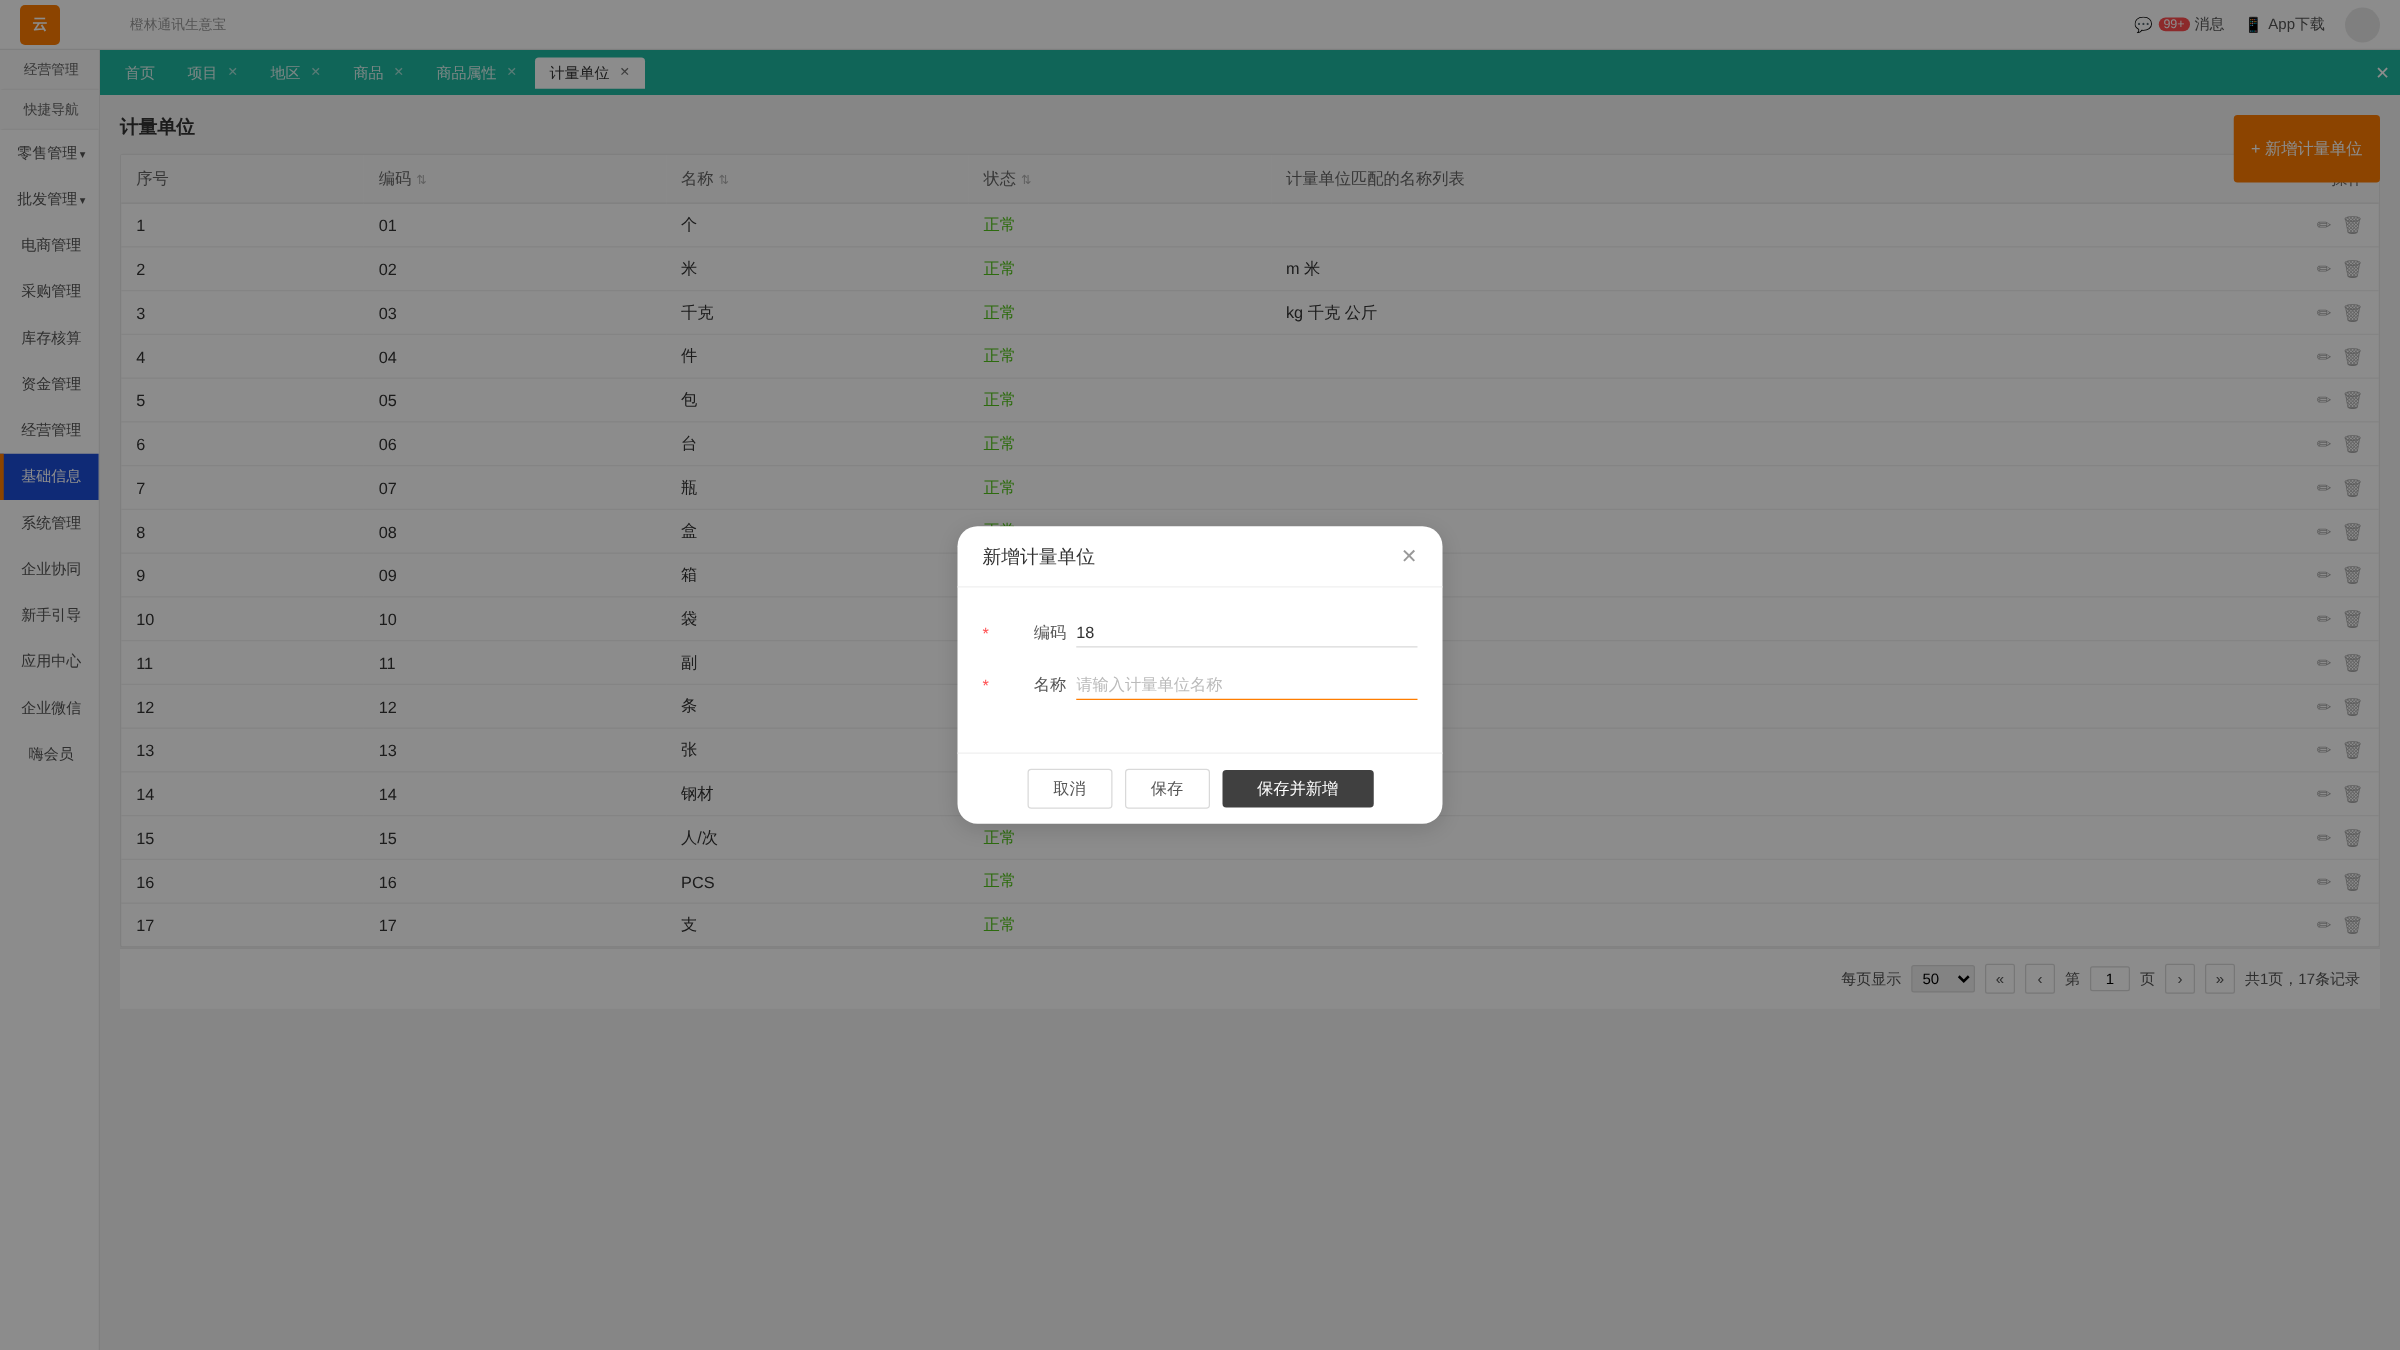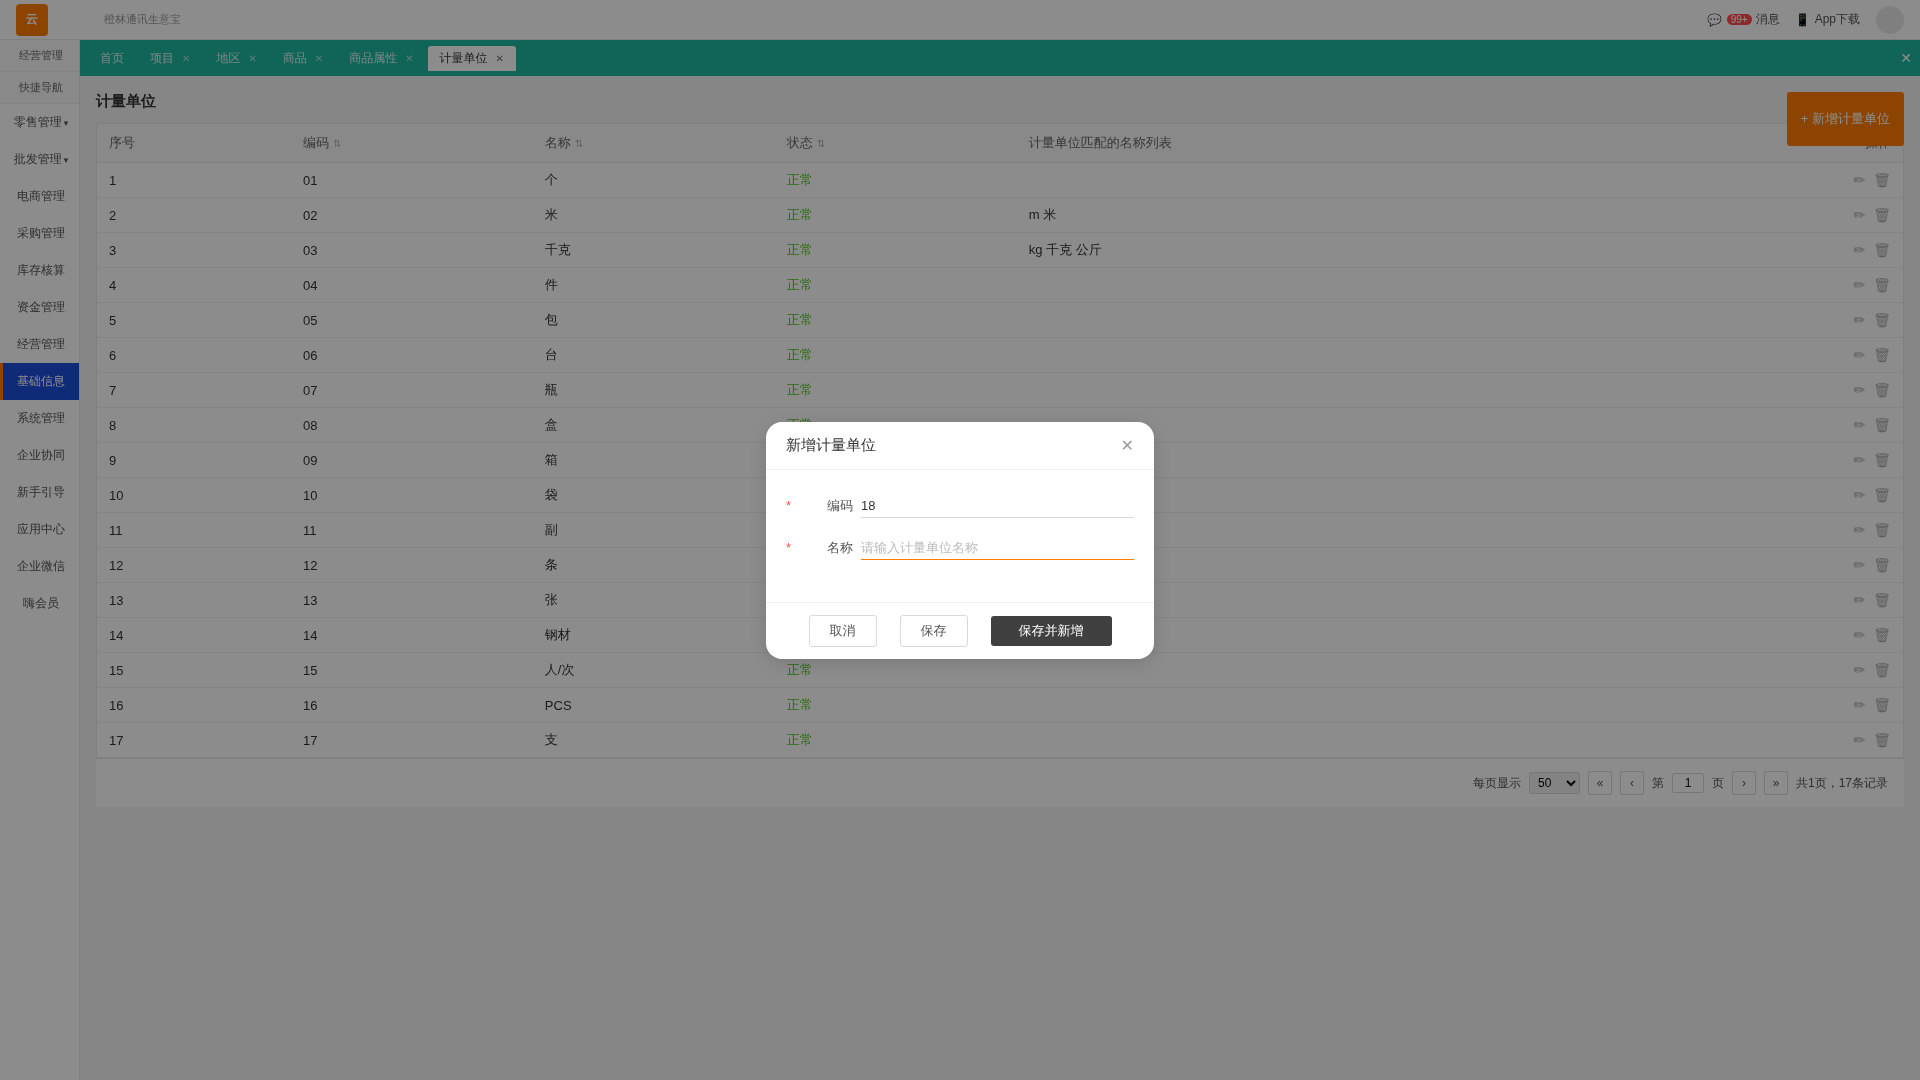--- a/index.html
+++ b/index.html
@@ -63,21 +63,21 @@
     .dialog-header { padding: 14px 20px; border-bottom: 1px solid #f0f0f0; display: flex; align-items: center; justify-content: space-between; }
     .dialog-title { font-size: 15px; font-weight: 500; color: #333; }
     .dialog-close { cursor: pointer; color: #999; font-size: 16px; }
     .dialog-body { padding: 24px 20px; }
     .form-row { display: flex; align-items: center; margin-bottom: 18px; }
     .form-label { width: 60px; text-align: right; font-size: 13px; color: #555; margin-right: 8px; }
     .form-required { color: #ff4d4f; margin-right: 2px; }
     .form-input { flex: 1; border: none; border-bottom: 1px solid #d9d9d9; padding: 4px 0; font-size: 13px; outline: none; color: #333; }
     .form-input.active-field { border-bottom: 1px solid #ff7d00; }
     .form-input::placeholder { color: #bbb; }
-    .dialog-footer { padding: 12px 20px; border-top: 1px solid #f0f0f0; display: flex; align-items: center; justify-content: center; gap: 23px; }
+    .dialog-footer { padding: 12px 20px; border-top: 1px solid #f0f0f0; display: flex; align-items: center; justify-content: center; gap: 10px; }
     .btn-cancel { border: 1px solid #d9d9d9; background: #fff; padding: 6px 20px; border-radius: 3px; cursor: pointer; font-size: 13px; color: #555; }
     .btn-save { border: 1px solid #d9d9d9; background: #fff; padding: 6px 20px; border-radius: 3px; cursor: pointer; font-size: 13px; color: #555; }
     .btn-save-new { background: #404040; color: white; border: none; padding: 6px 28px; border-radius: 3px; cursor: pointer; font-size: 13px; }
   </style>
 </head>
 <body>
 
 <div class="top-bar">
   <div class="top-bar-left">
     <div class="logo-area">

